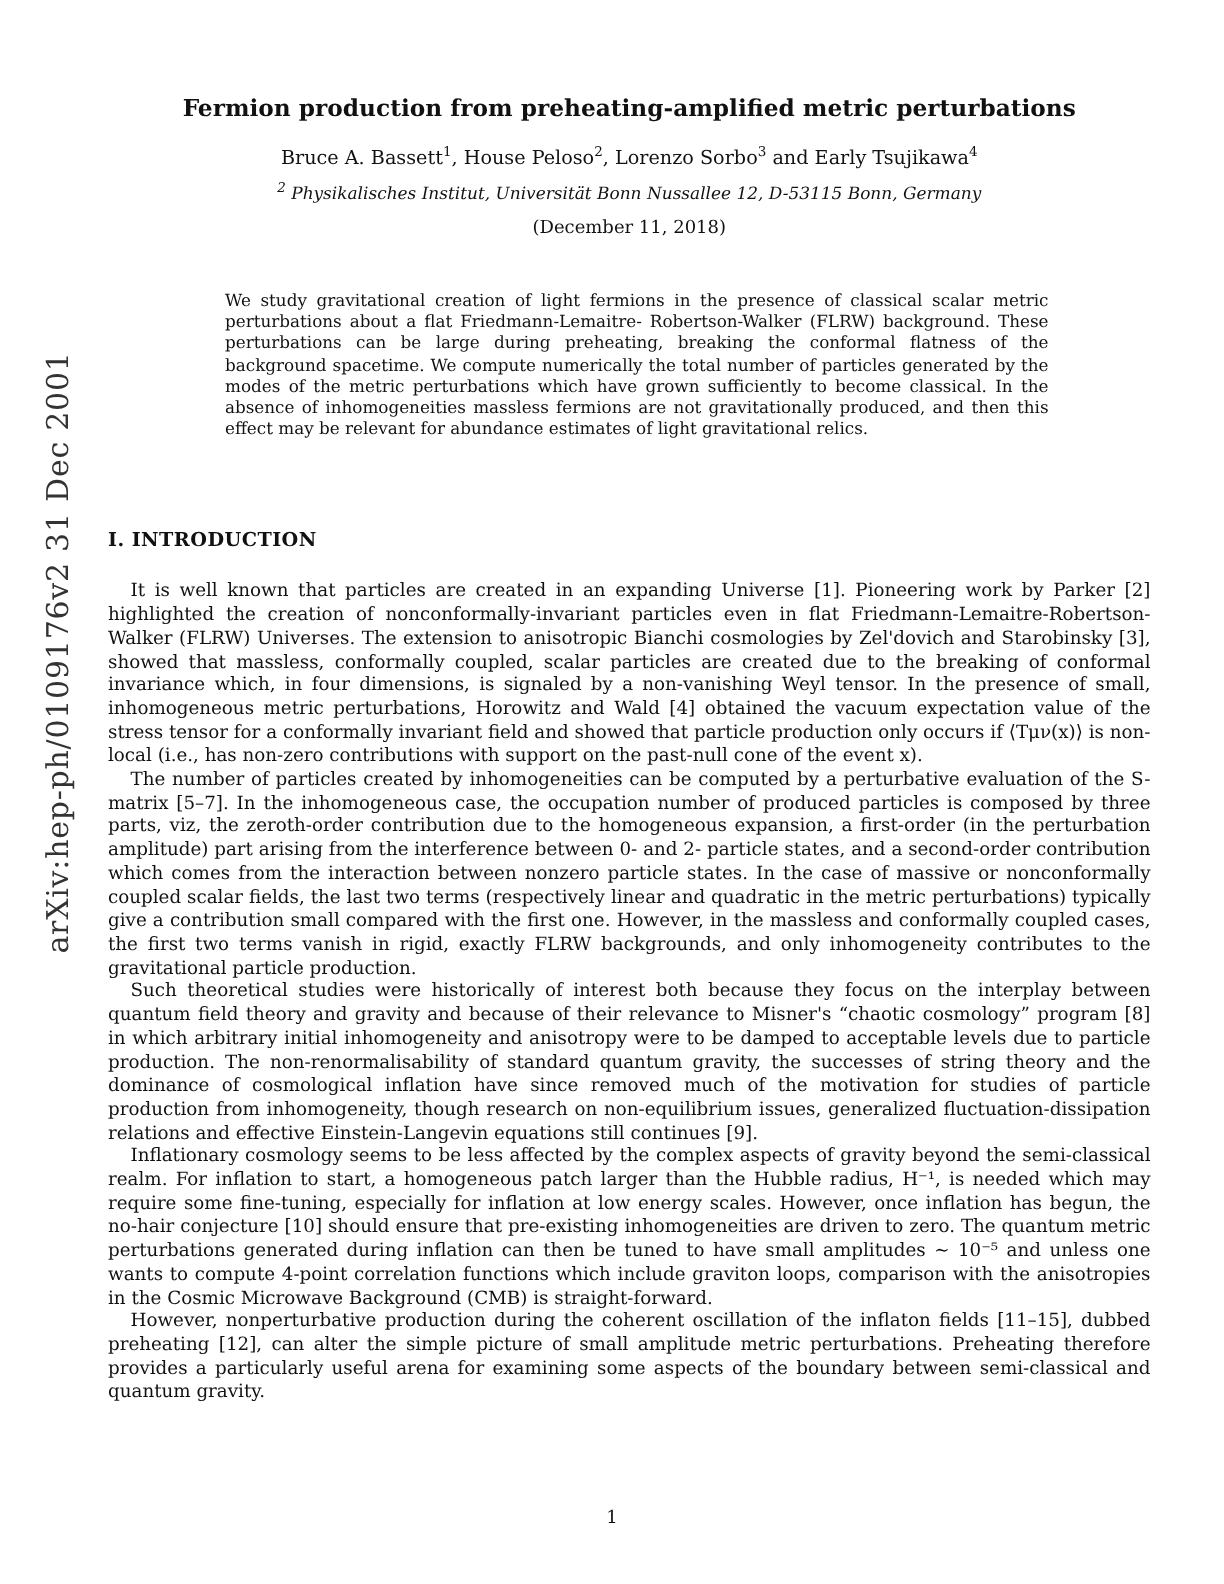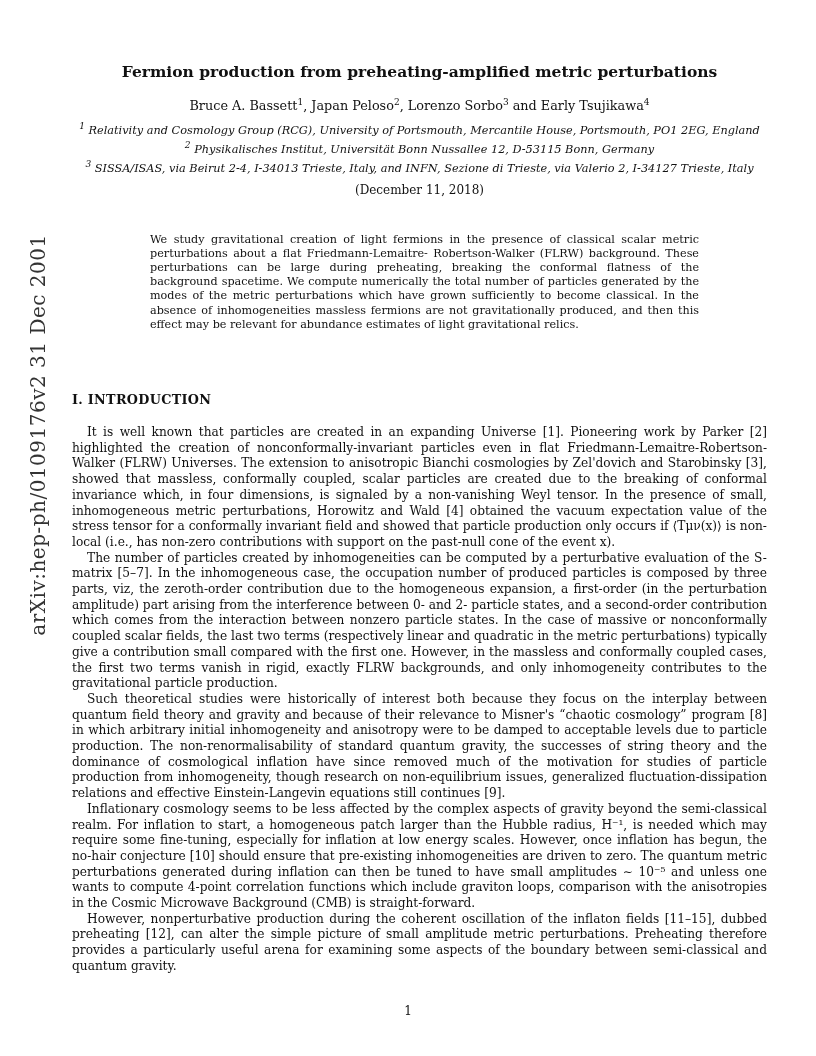--- a/index.html
+++ b/index.html
@@ -88,26 +88,24 @@
 <body>
 
 <div class="page">
 
   <div class="arxiv-sidebar">arXiv:hep-ph/0109176v2  31 Dec 2001</div>
 
   <div class="content">
 
     <h1 class="title">Fermion production from preheating-amplified metric perturbations</h1>
 
-    <div class="authors"><span><span>Bruce A. Bassett</span><sup>1</sup><span>, </span></span><span><span>Japan Peloso</span><sup>2</sup><span>, </span></span><span><span>Lorenzo Sorbo</span><sup>3</sup><span> and </span></span><span><span>Early Tsujikawa</span><sup>4</sup><span></span></span></div>
+    <div class="authors"><span><span>Bruce A. Bassett</span><sup>1</sup><span>, </span></span><span><span>House Peloso</span><sup>2</sup><span>, </span></span><span><span>Lorenzo Sorbo</span><sup>3</sup><span> and </span></span><span><span>Early Tsujikawa</span><sup>4</sup><span></span></span></div>
 
     <div class="affiliations">
-      <div class="affil"><sup>1</sup> <span>Relativity and Cosmology Group (RCG), University of Portsmouth, Mercantile House, Portsmouth, PO1 2EG, England</span></div>
       <div class="affil"><sup>2</sup> <span>Physikalisches Institut, Universität Bonn Nussallee 12, D-53115 Bonn, Germany</span></div>
-      <div class="affil"><sup>3</sup> <span>SISSA/ISAS, via Beirut 2-4, I-34013 Trieste, Italy, and INFN, Sezione di Trieste, via Valerio 2, I-34127 Trieste, Italy</span></div>
     </div>
 
     <div class="date">(December 11, 2018)</div>
 
     <div class="abstract">We study gravitational creation of light fermions in the presence of classical scalar metric perturbations about a flat Friedmann-Lemaitre- Robertson-Walker (FLRW) background. These perturbations can be large during preheating, breaking the conformal flatness of the background spacetime. We compute numerically the total number of particles generated by the modes of the metric perturbations which have grown sufficiently to become classical. In the absence of inhomogeneities massless fermions are not gravitationally produced, and then this effect may be relevant for abundance estimates of light gravitational relics.</div>
 
     <h2 class="section-heading">I. INTRODUCTION</h2>
 
     <div class="body-text">
       <p>It is well known that particles are created in an expanding Universe [1]. Pioneering work by Parker [2] highlighted the creation of nonconformally-invariant particles even in flat Friedmann-Lemaitre-Robertson-Walker (FLRW) Universes. The extension to anisotropic Bianchi cosmologies by Zel'dovich and Starobinsky [3], showed that massless, conformally coupled, scalar particles are created due to the breaking of conformal invariance which, in four dimensions, is signaled by a non-vanishing Weyl tensor. In the presence of small, inhomogeneous metric perturbations, Horowitz and Wald [4] obtained the vacuum expectation value of the stress tensor for a conformally invariant field and showed that particle production only occurs if ⟨Tμν(x)⟩ is non-local (i.e., has non-zero contributions with support on the past-null cone of the event x).</p>

